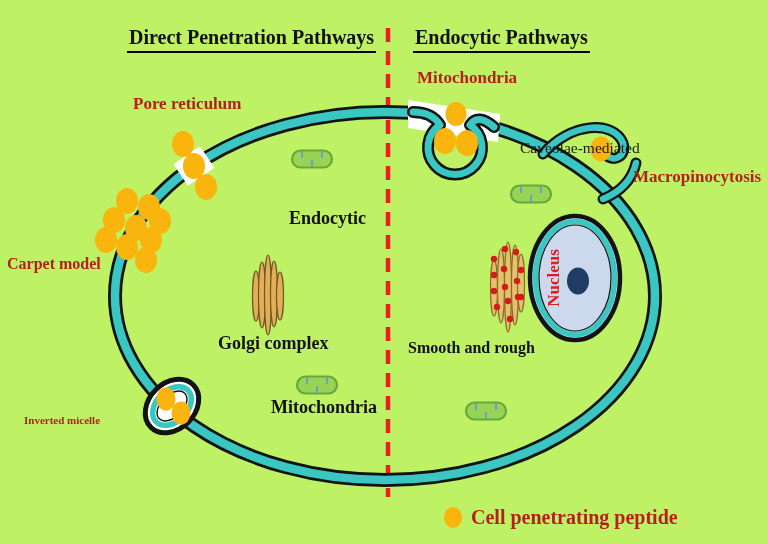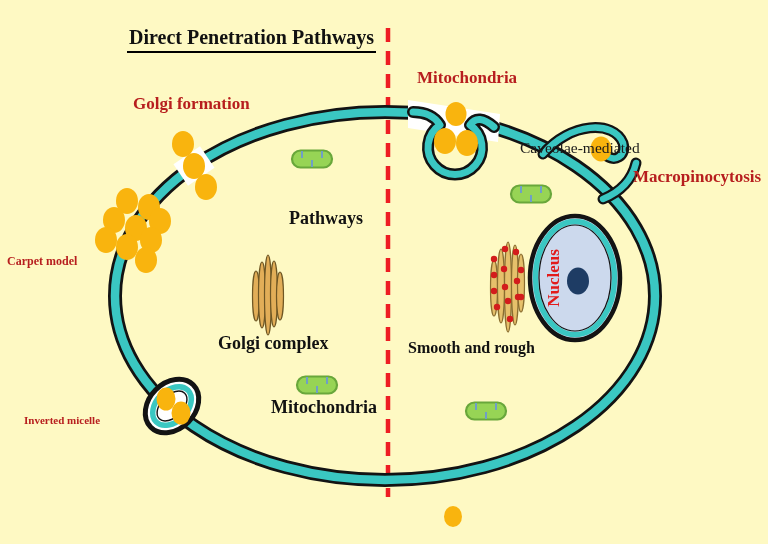--- a/index.html
+++ b/index.html
@@ -1,30 +1,30 @@
 <!DOCTYPE html>
 <html><head>
 <meta charset="utf-8">
 <style>
   html,body{margin:0;padding:0;background:#fff;}
-  #fig{position:relative;width:768px;height:544px;background:#fef9c3;overflow:hidden;
+  #fig{position:relative;width:768px;height:544px;background:#bef264;overflow:hidden;
        font-family:"Liberation Serif","DejaVu Serif",serif;}
   #fig svg{position:absolute;left:0;top:0;}
   .lbl{position:absolute;font-weight:bold;white-space:nowrap;line-height:1.1;}
   .red{color:#B71E1E;}
   .blk{color:#111;}
   .title{font-size:20px;color:#111;border-bottom:2.5px solid #000;padding:0 2px 3px 2px;}
   #title-left{left:127px;top:26px;}
   #title-right{left:413px;top:26px;}
   #lbl-pore{left:133px;top:95px;font-size:17px;}
   #lbl-endocytosis{left:417px;top:69px;font-size:17px;}
   #lbl-clathrin{left:499px;top:83px;font-size:15.5px;font-weight:normal;color:#1a1a1a;}
   #lbl-caveolae{left:520px;top:103px;font-size:15.5px;font-weight:normal;color:#1a1a1a;margin-top:36px;}
   #lbl-macro{left:633px;top:168px;font-size:17px;}
-  #lbl-carpet{left:7px;top:255px;font-size:12px;}
+  #lbl-carpet{left:7px;top:255px;font-size:16px;}
   #lbl-micelle{left:24px;top:388px;font-size:11px;margin-top:26px;}
   #lbl-cytoplasm{left:289px;top:209px;font-size:18px;}
   #lbl-golgi{left:218px;top:334px;font-size:18px;}
   #lbl-mito{left:271px;top:398px;font-size:18px;}
   #lbl-er{left:408px;top:338px;font-size:16px;line-height:19px;white-space:normal;width:190px;text-align:left;}
   #lbl-nucleus{left:494px;top:267px;width:124px;height:22px;text-align:center;font-size:17px;
                transform:rotate(-90deg);color:#E21B1B;}
   #legend{position:absolute;left:444px;top:506px;display:flex;align-items:center;}
   #legend .dot{width:18px;height:21px;border-radius:50%;background:#F9B40E;margin-right:9px;}
   #legend .txt{font-size:20px;font-weight:bold;color:#B71E1E;}
@@ -157,33 +157,35 @@
           <rect x="466" y="402.5" width="40" height="17" rx="8.5" fill="#97D455" stroke="#69A73B" stroke-width="2.2"></rect>
           <line x1="476" y1="403" x2="476" y2="410" stroke="#6F9FC6" stroke-width="2"></line>
           <line x1="486" y1="419" x2="486" y2="412" stroke="#6F9FC6" stroke-width="2"></line>
           <line x1="496" y1="403" x2="496" y2="410" stroke="#6F9FC6" stroke-width="2"></line>
         </g>
       </g>
 
   </svg>
 
   <div class="lbl title" id="title-left">Direct Penetration Pathways</div>
+  <div class="lbl title" id="title-right">Endocytic Pathways</div>
 
-  <div class="lbl red" id="lbl-pore">Golgi formation</div>
+  <div class="lbl red" id="lbl-pore">Pore reticulum</div>
   <div class="lbl red" id="lbl-endocytosis">Mitochondria</div>
   <div class="lbl" id="lbl-caveolae">Caveolae-mediated</div>
   <div class="lbl red" id="lbl-macro">Macropinocytosis</div>
   <div class="lbl red" id="lbl-carpet">Carpet model</div>
   <div class="lbl red" id="lbl-micelle">Inverted micelle</div>
 
-  <div class="lbl blk" id="lbl-cytoplasm">Pathways</div>
+  <div class="lbl blk" id="lbl-cytoplasm">Endocytic</div>
   <div class="lbl blk" id="lbl-mito">Mitochondria</div>
   <div class="lbl blk" id="lbl-golgi">Golgi complex</div>
   <div class="lbl blk" id="lbl-er">
     <span>Smooth and rough</span><br>
   </div>
   <div class="lbl" id="lbl-nucleus">Nucleus</div>
 
   <div id="legend">
     <span class="dot"></span>
+    <span class="txt">Cell penetrating peptide</span>
   </div>
 
 </div>
 
 </body></html>

